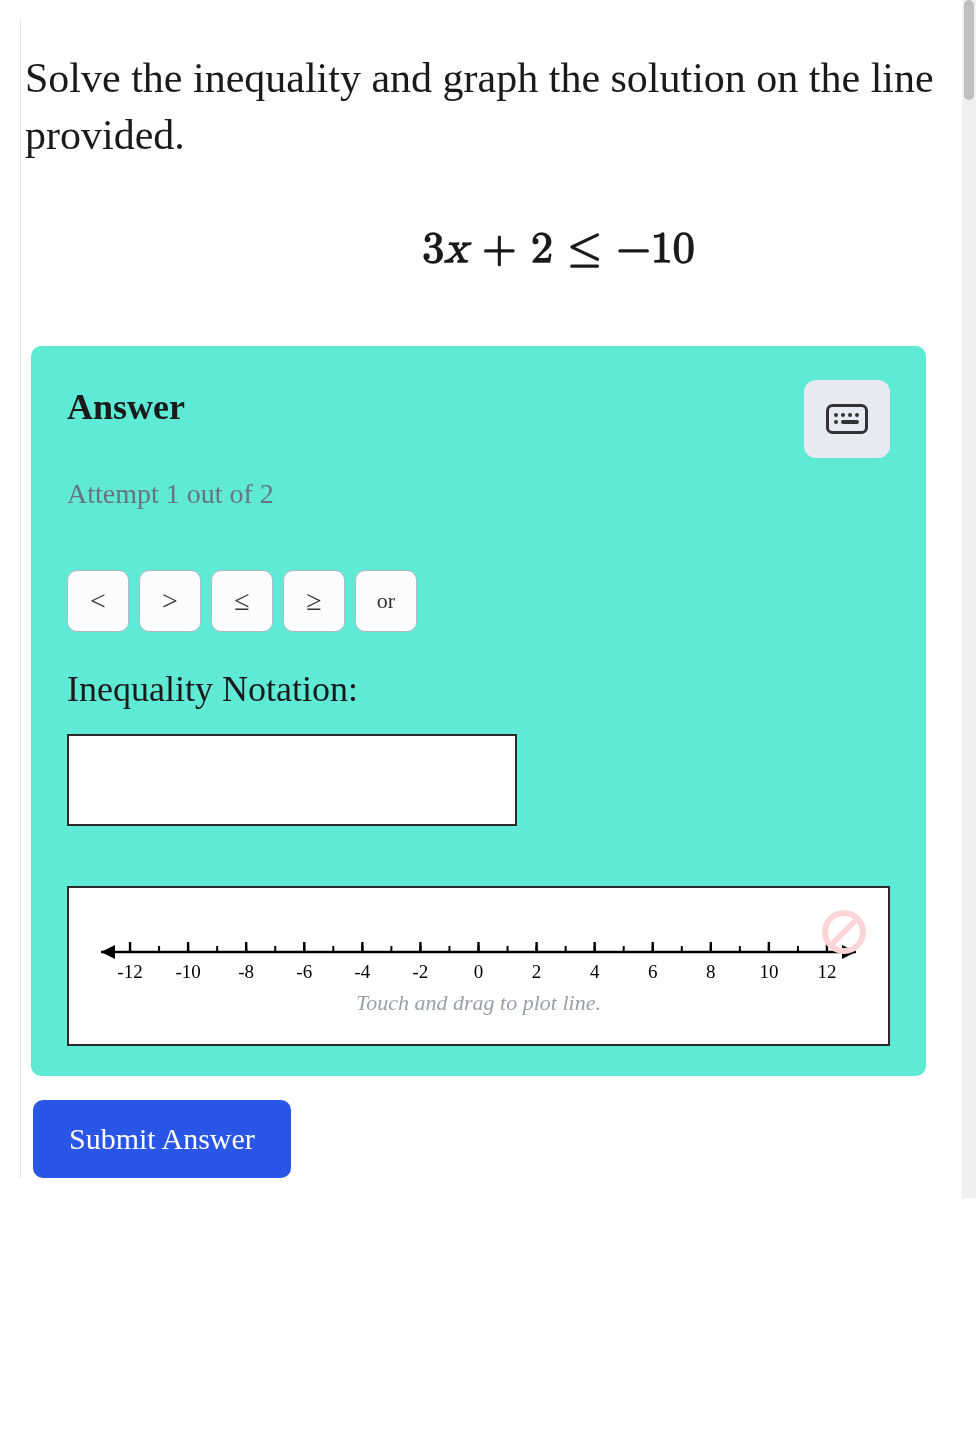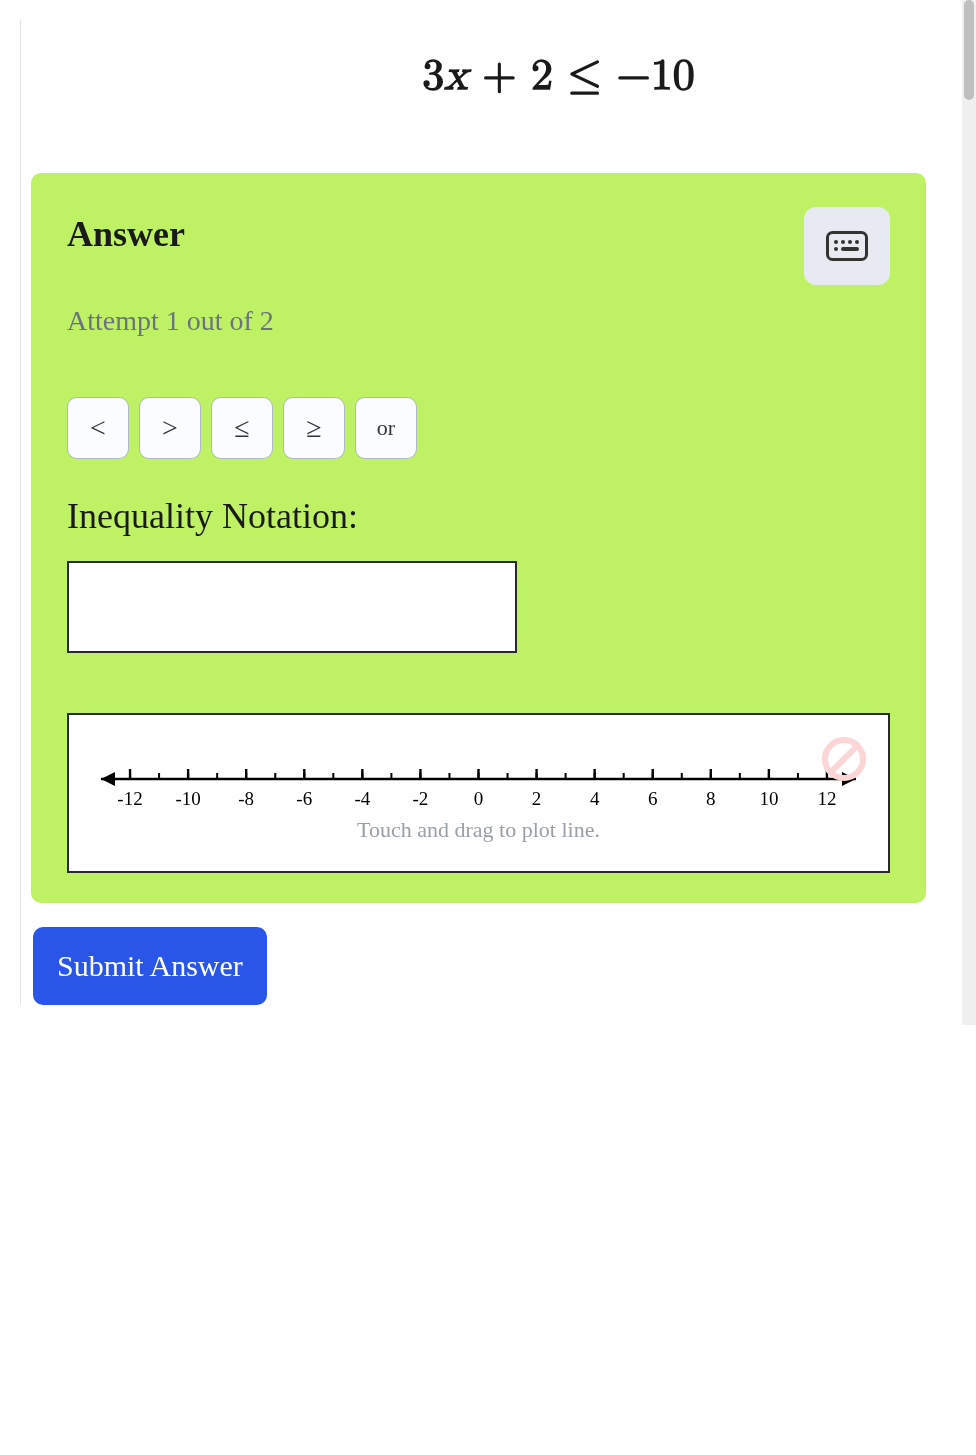--- a/index.html
+++ b/index.html
@@ -37,21 +37,21 @@
   }
   .equation {
     text-align: center;
     font-family: 'Cambria Math', 'STIX', 'Latin Modern Math', Georgia, serif;
     font-size: 44px;
     margin-bottom: 70px;
     padding-left: 160px;
     font-weight: bold;
   }
   .answer-panel {
-    background: #bef264;
+    background: #5eead4;
     border-radius: 10px;
     padding: 40px 36px 30px 36px;
     margin: 0 10px;
     position: relative;
   }
   .answer-header {
     display: flex;
     justify-content: space-between;
     align-items: flex-start;
   }
@@ -118,46 +118,48 @@
     position: absolute;
     top: 20px; right: 20px;
     width: 48px; height:48px;
     display:flex;align-items:center;justify-content:center;
     cursor:pointer;
   }
   .nl-svg { width: 100%; height: 90px; display:block; cursor: crosshair; }
   .nl-hint {
     text-align:center;
     color:#9aa0a8;
+    font-style: italic;
     font-size: 22px;
     margin-top: 2px;
     font-family: Georgia, serif;
   }
   .submit-btn {
     margin-top: 24px;
     background: #2a56e8;
     color: #fff;
     border: none;
     border-radius: 10px;
     font-size: 30px;
-    padding: 22px 24px;
+    padding: 22px 36px;
     font-family: Georgia, serif;
     cursor: pointer;
     margin-left: 12px;
   }
 </style>
 </head>
 <body>
 
 <div class="scrollbar-gutter">
   <div class="scrollbar-thumb"></div>
 </div>
 
 <div class="card-border-left">
 
+  <div class="question">Solve the inequality and graph the solution on the line provided.</div>
 
   <div class="equation">
     3<span style="font-style:italic">x</span> + 2 ≤ −10
   </div>
 
   <div class="answer-panel">
     <div class="answer-header">
       <div class="answer-title">Answer</div>
       <div class="kbd-btn">
         <svg width="42" height="30" viewBox="0 0 42 30">

